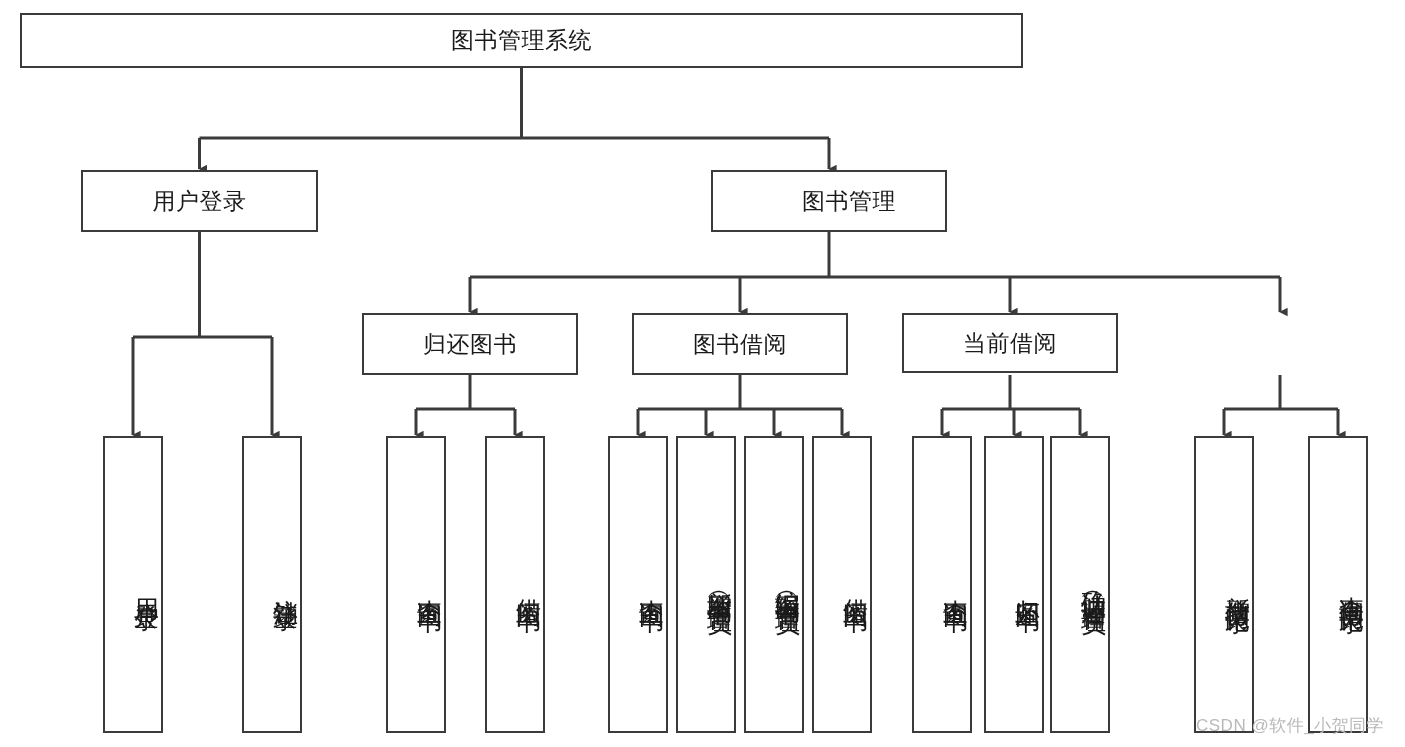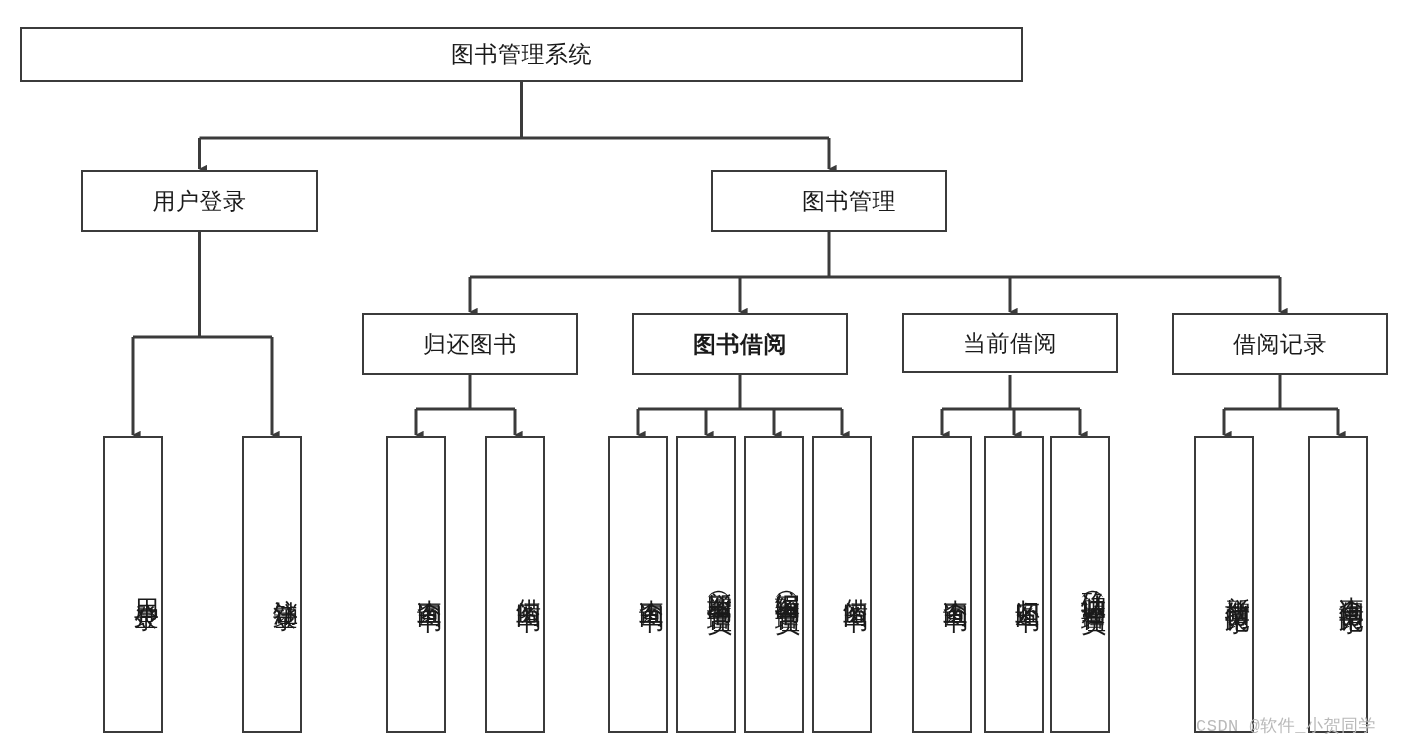--- a/index.html
+++ b/index.html
@@ -102,39 +102,38 @@
         <line x1="942" y1="409" x2="942" y2="435" marker-end="url(#arrowhead)"></line>
         <line x1="1014" y1="409" x2="1014" y2="435" marker-end="url(#arrowhead)"></line>
         <line x1="1080" y1="409" x2="1080" y2="435" marker-end="url(#arrowhead)"></line>
         <line x1="1280" y1="375" x2="1280" y2="409"></line>
         <line x1="1224" y1="409" x2="1338" y2="409"></line>
         <line x1="1224" y1="409" x2="1224" y2="435" marker-end="url(#arrowhead)"></line>
         <line x1="1338" y1="409" x2="1338" y2="435" marker-end="url(#arrowhead)"></line>
       </g>
   </svg>
 
-  <div class="node node-h" style="left: 20px; top: 27px; width: 1003px; height: 55px;">图书管理系统</div>
+  <div class="node node-h" style="left: 20px; top: 13px; width: 1003px; height: 55px;">图书管理系统</div>
 
   <div class="node node-h" style="left: 81px; top: 170px; width: 237px; height: 62px;">用户登录</div>
   <div class="node node-h" style="left: 711px; top: 170px; width: 236px; height: 62px; padding-left: 40px;">图书管理</div>
 
   <div class="node node-h" style="left: 362px; top: 313px; width: 216px; height: 62px;">归还图书</div>
-  <div class="node node-h" style="left: 632px; top: 313px; width: 216px; height: 62px; font-weight: bold;">图书借阅</div>
+  <div class="node node-h" style="left: 632px; top: 313px; width: 216px; height: 62px;">图书借阅</div>
   <div class="node node-h" style="left: 902px; top: 313px; width: 216px; height: 60px;">当前借阅</div>
-  <div class="node node-h" style="left: 1172px; top: 313px; width: 216px; height: 62px;">借阅记录</div>
 
   <div class="node node-v" style="left: 103px; top: 436px; width: 60px; height: 297px;">用户登录</div>
   <div class="node node-v" style="left: 242px; top: 436px; width: 60px; height: 297px;">注销登录</div>
   <div class="node node-v" style="left: 386px; top: 436px; width: 60px; height: 297px;">查询图书</div>
   <div class="node node-v" style="left: 485px; top: 436px; width: 60px; height: 297px;">借阅图书</div>
   <div class="node node-v" style="left: 608px; top: 436px; width: 60px; height: 297px;">查询图书</div>
   <div class="node node-v" style="left: 676px; top: 436px; width: 60px; height: 297px;">新增图书（管理员）</div>
   <div class="node node-v" style="left: 744px; top: 436px; width: 60px; height: 297px;">编辑图书（管理员）</div>
   <div class="node node-v" style="left: 812px; top: 436px; width: 60px; height: 297px;">借阅图书</div>
   <div class="node node-v" style="left: 912px; top: 436px; width: 60px; height: 297px;">查询图书</div>
   <div class="node node-v" style="left: 984px; top: 436px; width: 60px; height: 297px;">归还图书</div>
   <div class="node node-v" style="left: 1050px; top: 436px; width: 60px; height: 297px;">确认归还（管理员）</div>
   <div class="node node-v" style="left: 1194px; top: 436px; width: 60px; height: 297px;">新增借阅记录</div>
   <div class="node node-v" style="left: 1308px; top: 436px; width: 60px; height: 297px;">查询借阅记录</div>
 
-  <div class="watermark" style="left: 1196px; top: 714px; font-family: Liberation Mono, monospace;">CSDN @软件_小贺同学</div>
+  <div class="watermark" style="left: 1196px; top: 714px;">CSDN @软件_小贺同学</div>
 
 </div>
 
 </body></html>

